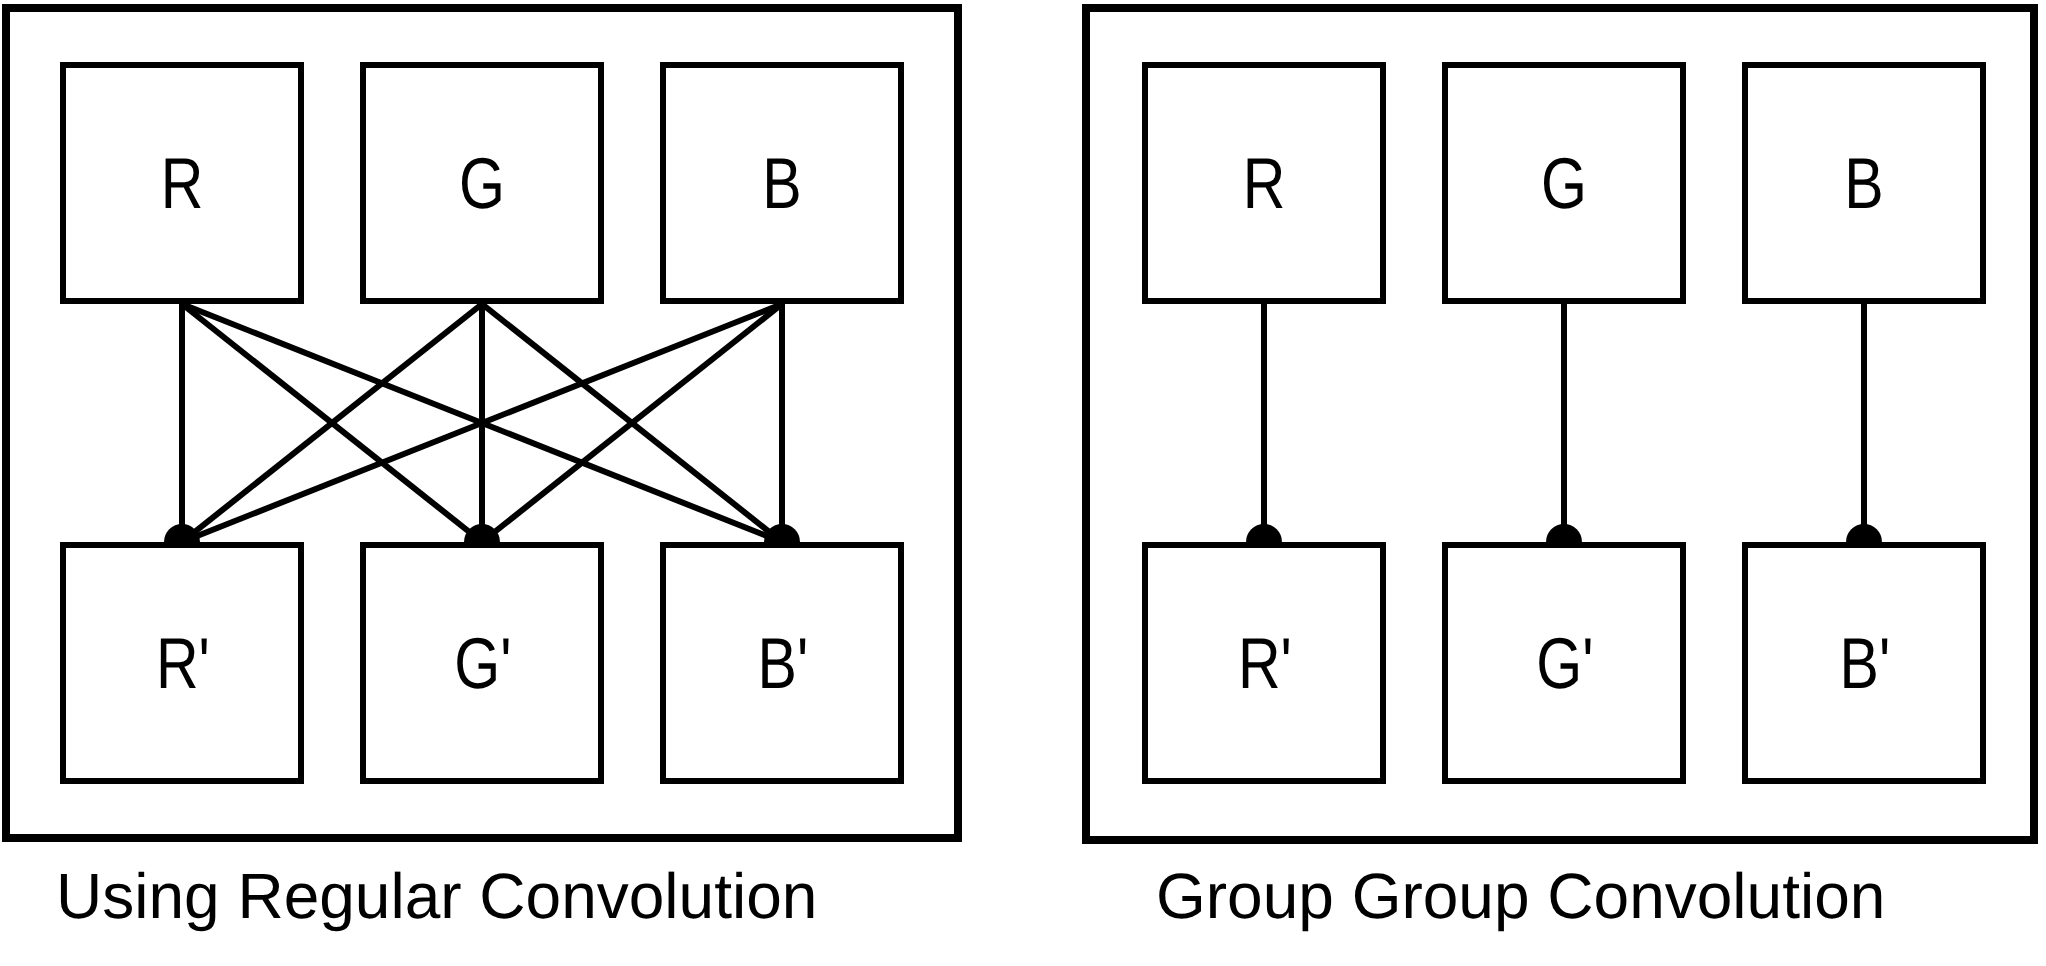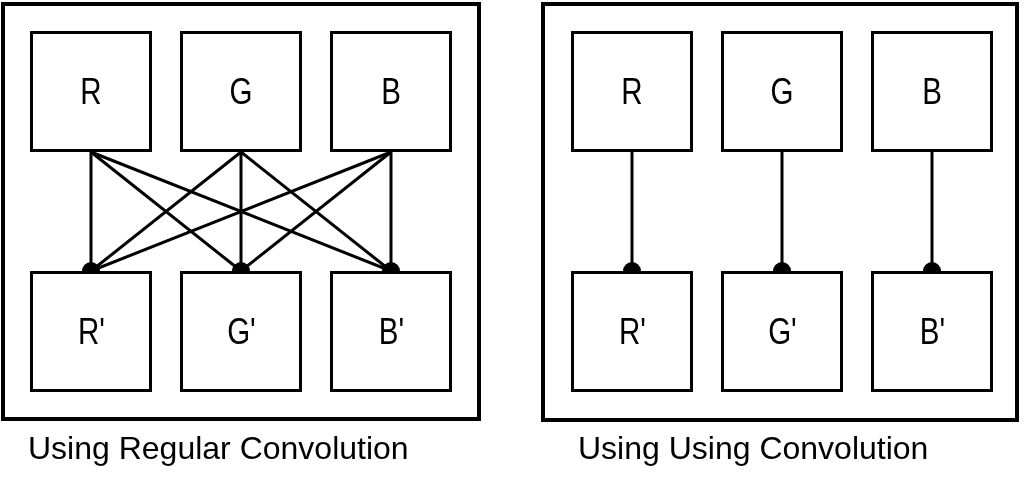--- a/index.html
+++ b/index.html
@@ -123,15 +123,15 @@
   <div class="box" style="left:571px; top:271px;">
     <span class="lbl">R'</span>
   </div>
   <div class="box" style="left:721px; top:271px;">
     <span class="lbl">G'</span>
   </div>
   <div class="box" style="left:871px; top:271px;">
     <span class="lbl">B'</span>
   </div>
 
-  <div class="caption caption-right">Using Using Convolution</div>
+  <div class="caption caption-right">Group Group Convolution</div>
 
 </div>
 
 </body></html>

